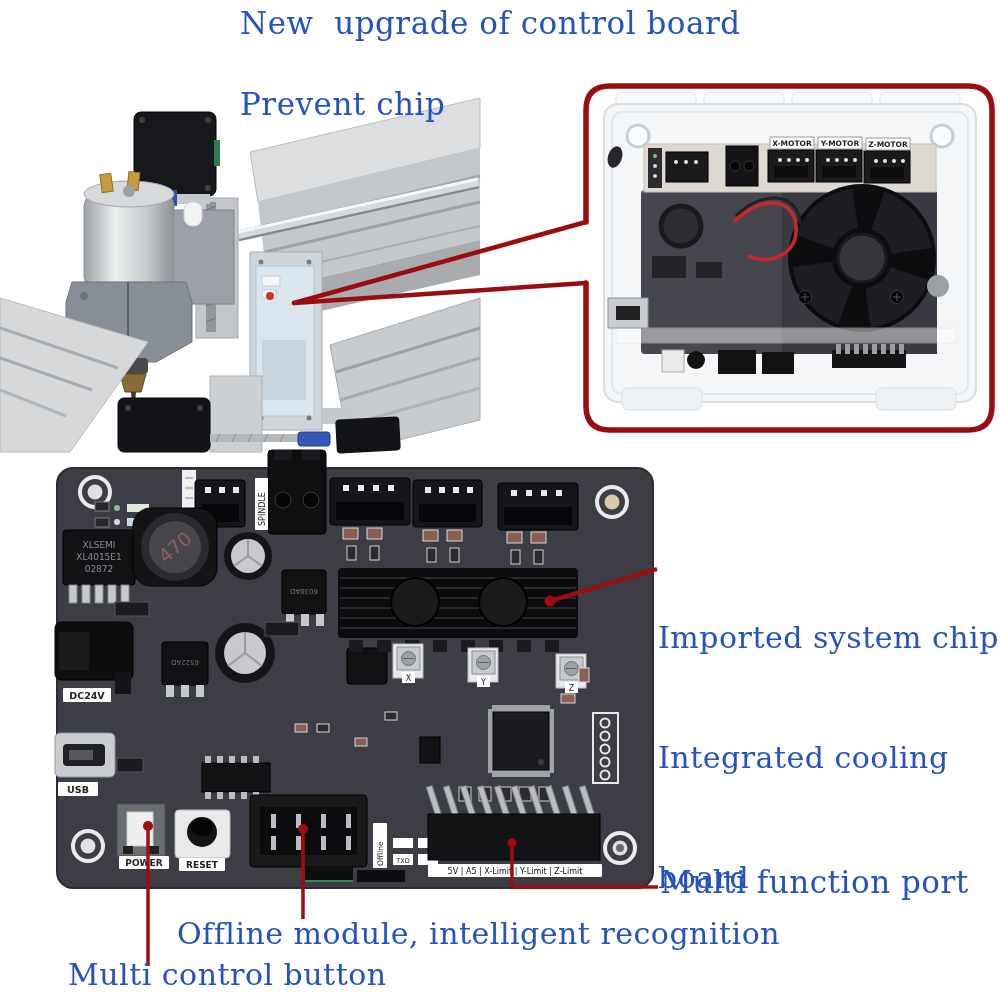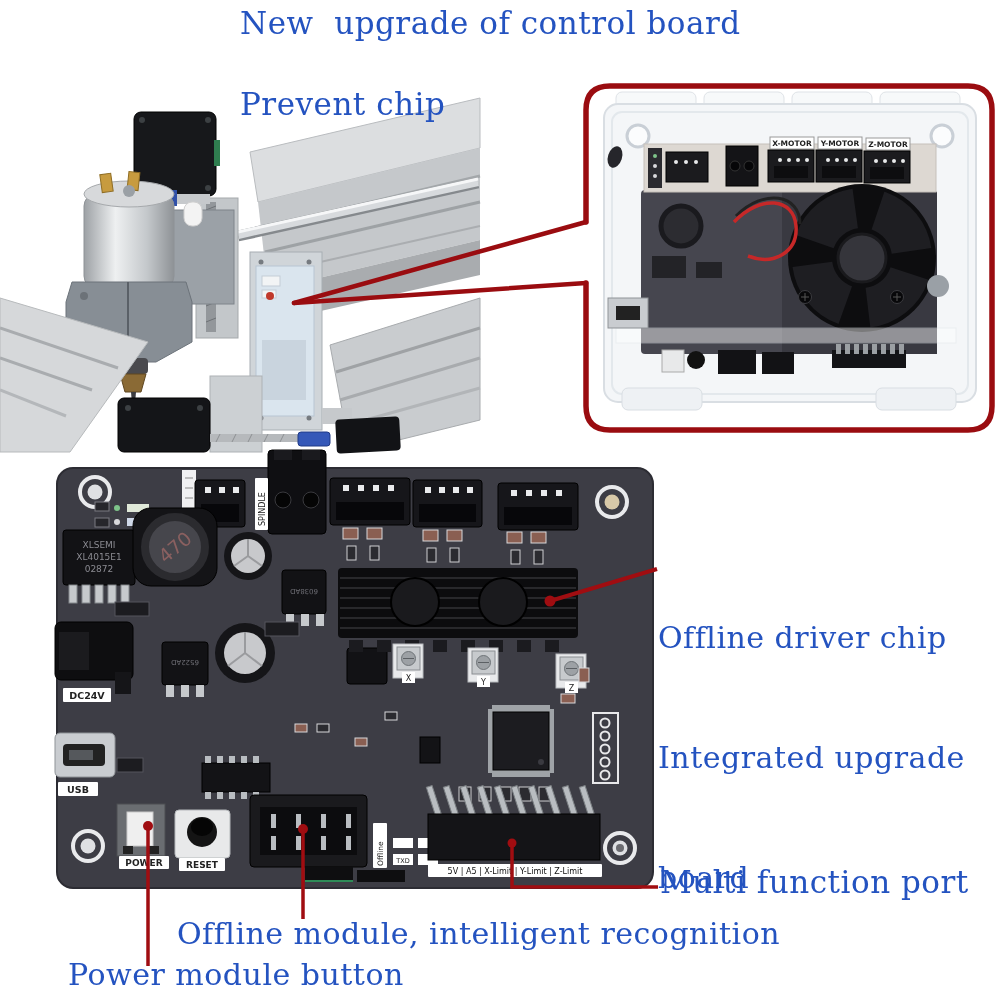--- a/index.html
+++ b/index.html
@@ -578,22 +578,22 @@
     <line x1="303" y1="829" x2="303" y2="919" stroke="#a00d11" stroke-width="3.5"></line>
 
     <circle cx="512" cy="843" r="4.5" fill="#a00d11"></circle>
     <polyline points="512,843 512,887 658,887" fill="none" stroke="#a00d11" stroke-width="3.5"></polyline>
   </svg>
 
   <div class="abs blue headline" style="left:240px;top:5px;z-index:6;">New  upgrade of control board</div>
   <div class="abs blue headline" style="left:240px;top:86px;z-index:6;">Prevent chip</div>
 
   <div class="abs blue callout-text" style="left:658px;top:538px;z-index:6;line-height:40px;">
-    <div>Offline driver chip</div>
-    <div>Integrated upgrade</div>
+    <div>Imported system chip</div>
+    <div>Integrated cooling</div>
     <div>board</div>
   </div>
 
   <div class="abs blue callout-text" style="left:660px;top:864px;z-index:6;font-size:31px;">Multi function port</div>
   <div class="abs blue callout-text" style="left:177px;top:916px;z-index:6;text-align:right;">Offline module, intelligent recognition</div>
-  <div class="abs blue callout-text" style="left:68px;top:957px;z-index:6;">Power module button</div>
+  <div class="abs blue callout-text" style="left:68px;top:957px;z-index:6;">Multi control button</div>
 
 </div>
 
 </body></html>

